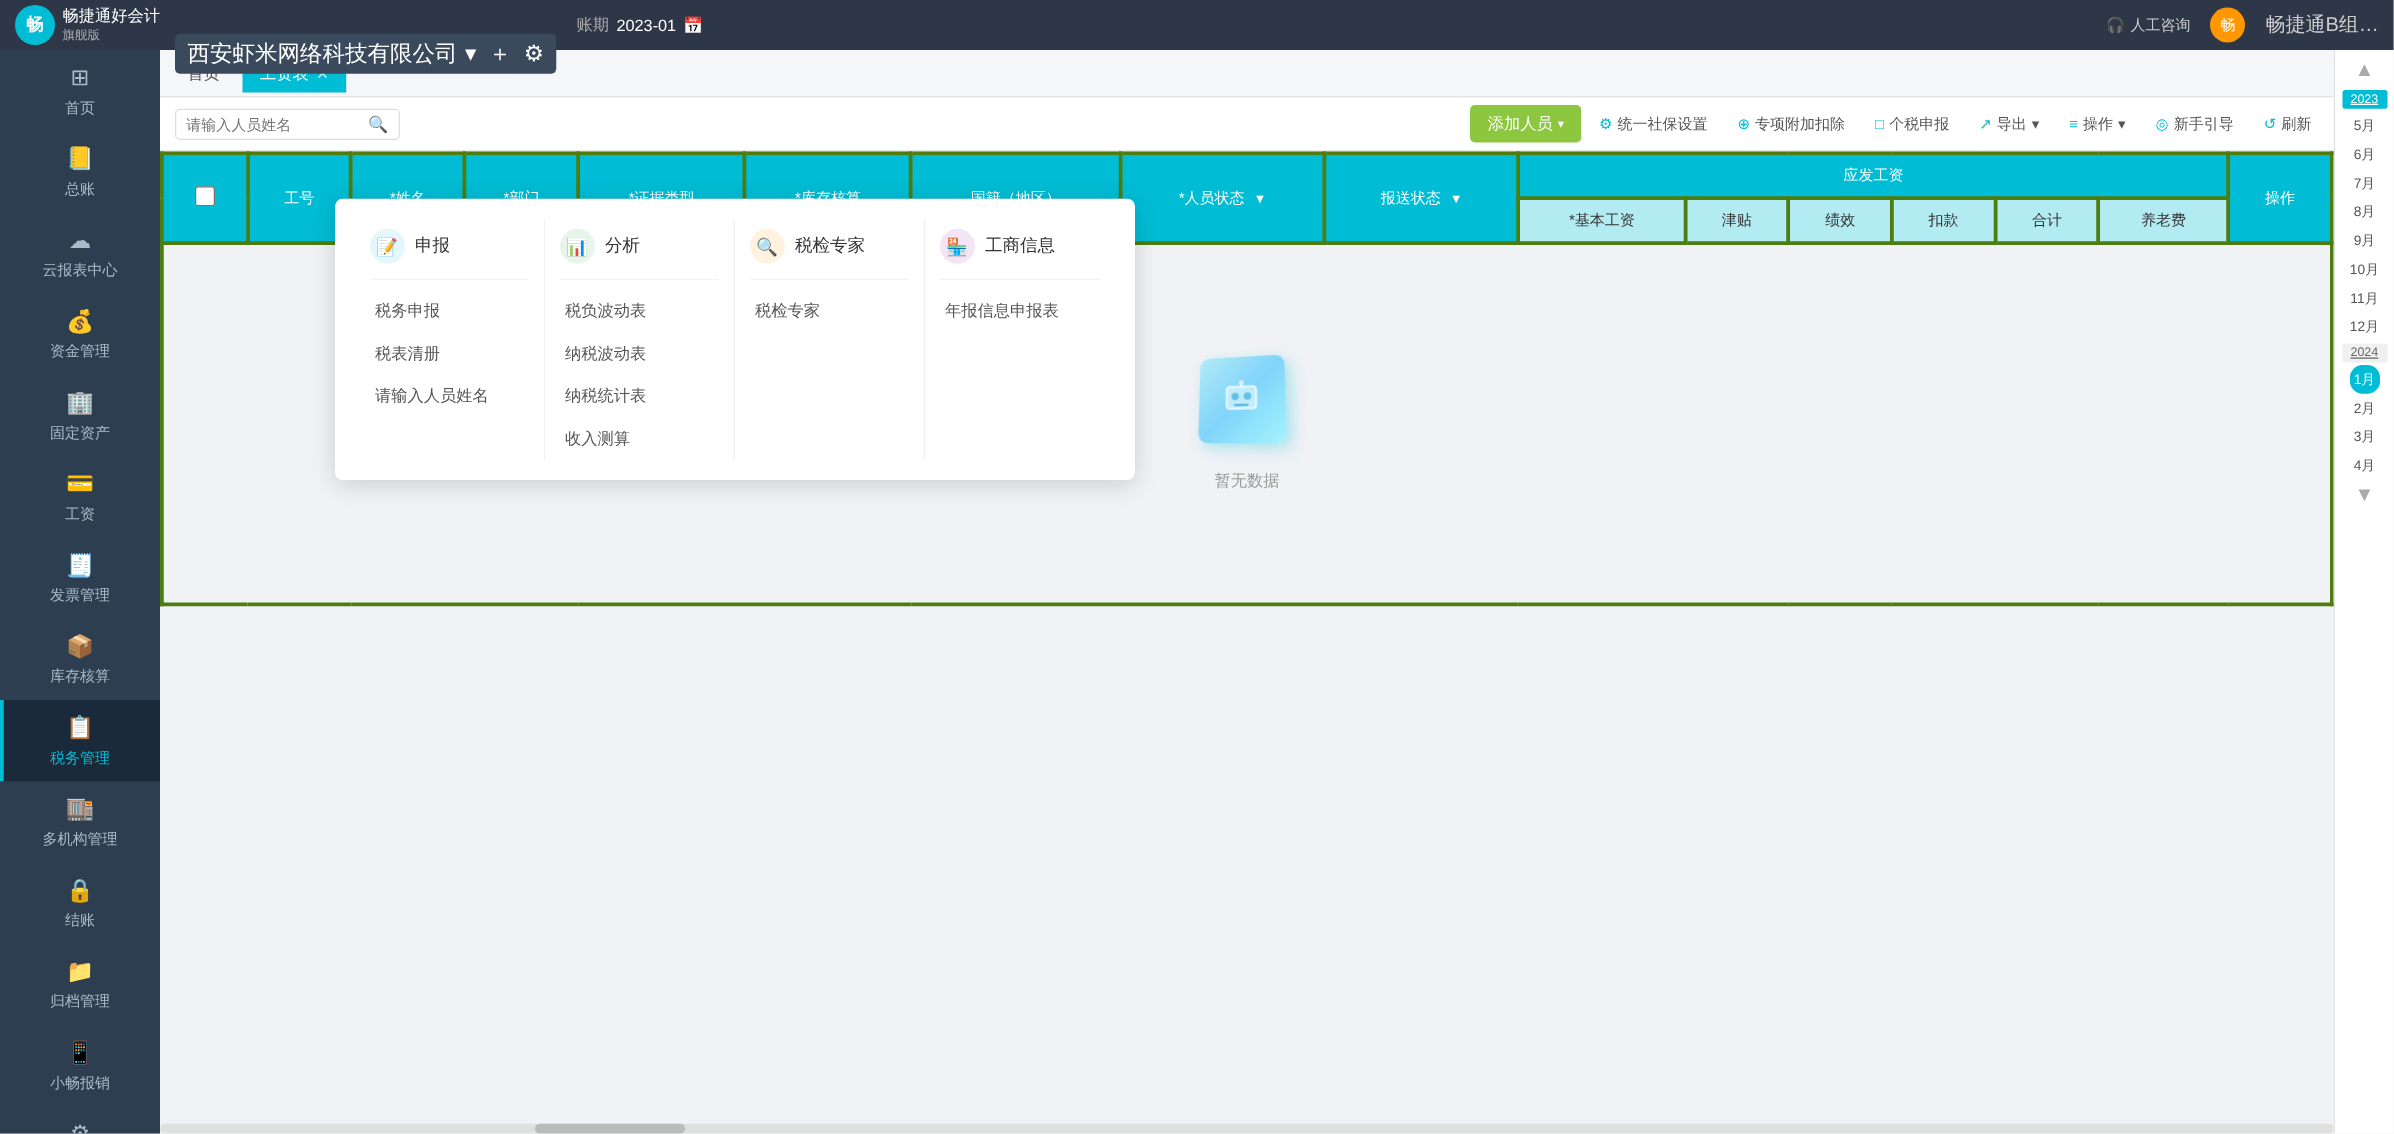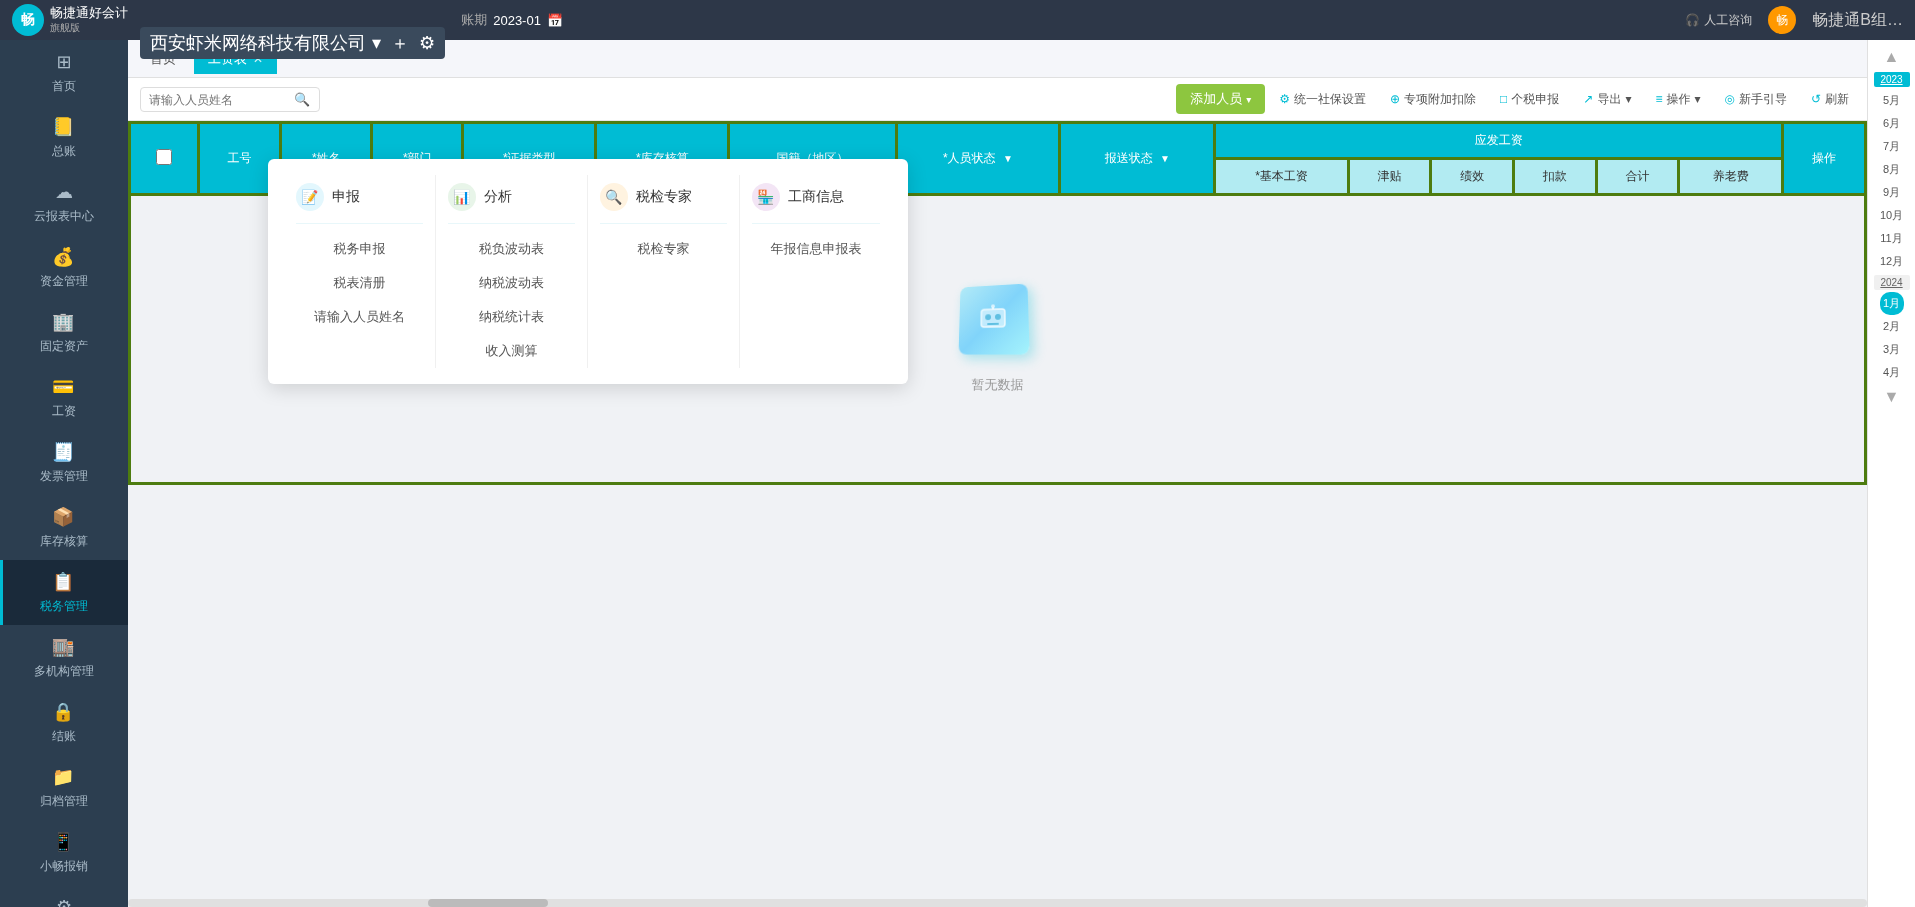--- a/index.html
+++ b/index.html
@@ -289,21 +289,20 @@
     .icon-shenbi { background: #e3f7fd; color: #00bcd4; }
     .icon-analysis { background: #e8f5e9; color: #4caf50; }
     .icon-tax { background: #fff3e0; color: #ff9800; }
     .icon-biz { background: #f3e5f5; color: #9c27b0; }
     .dropdown-item {
       padding: 8px 4px;
       cursor: pointer;
       color: #555;
       font-size: 13px;
       border-radius: 3px;
-      text-align: center;
     }
 
     
     .timeline-panel {
       width: 48px;
       background: #fff;
       border-left: 1px solid #e0e0e0;
       display: flex;
       flex-direction: column;
       align-items: center;

